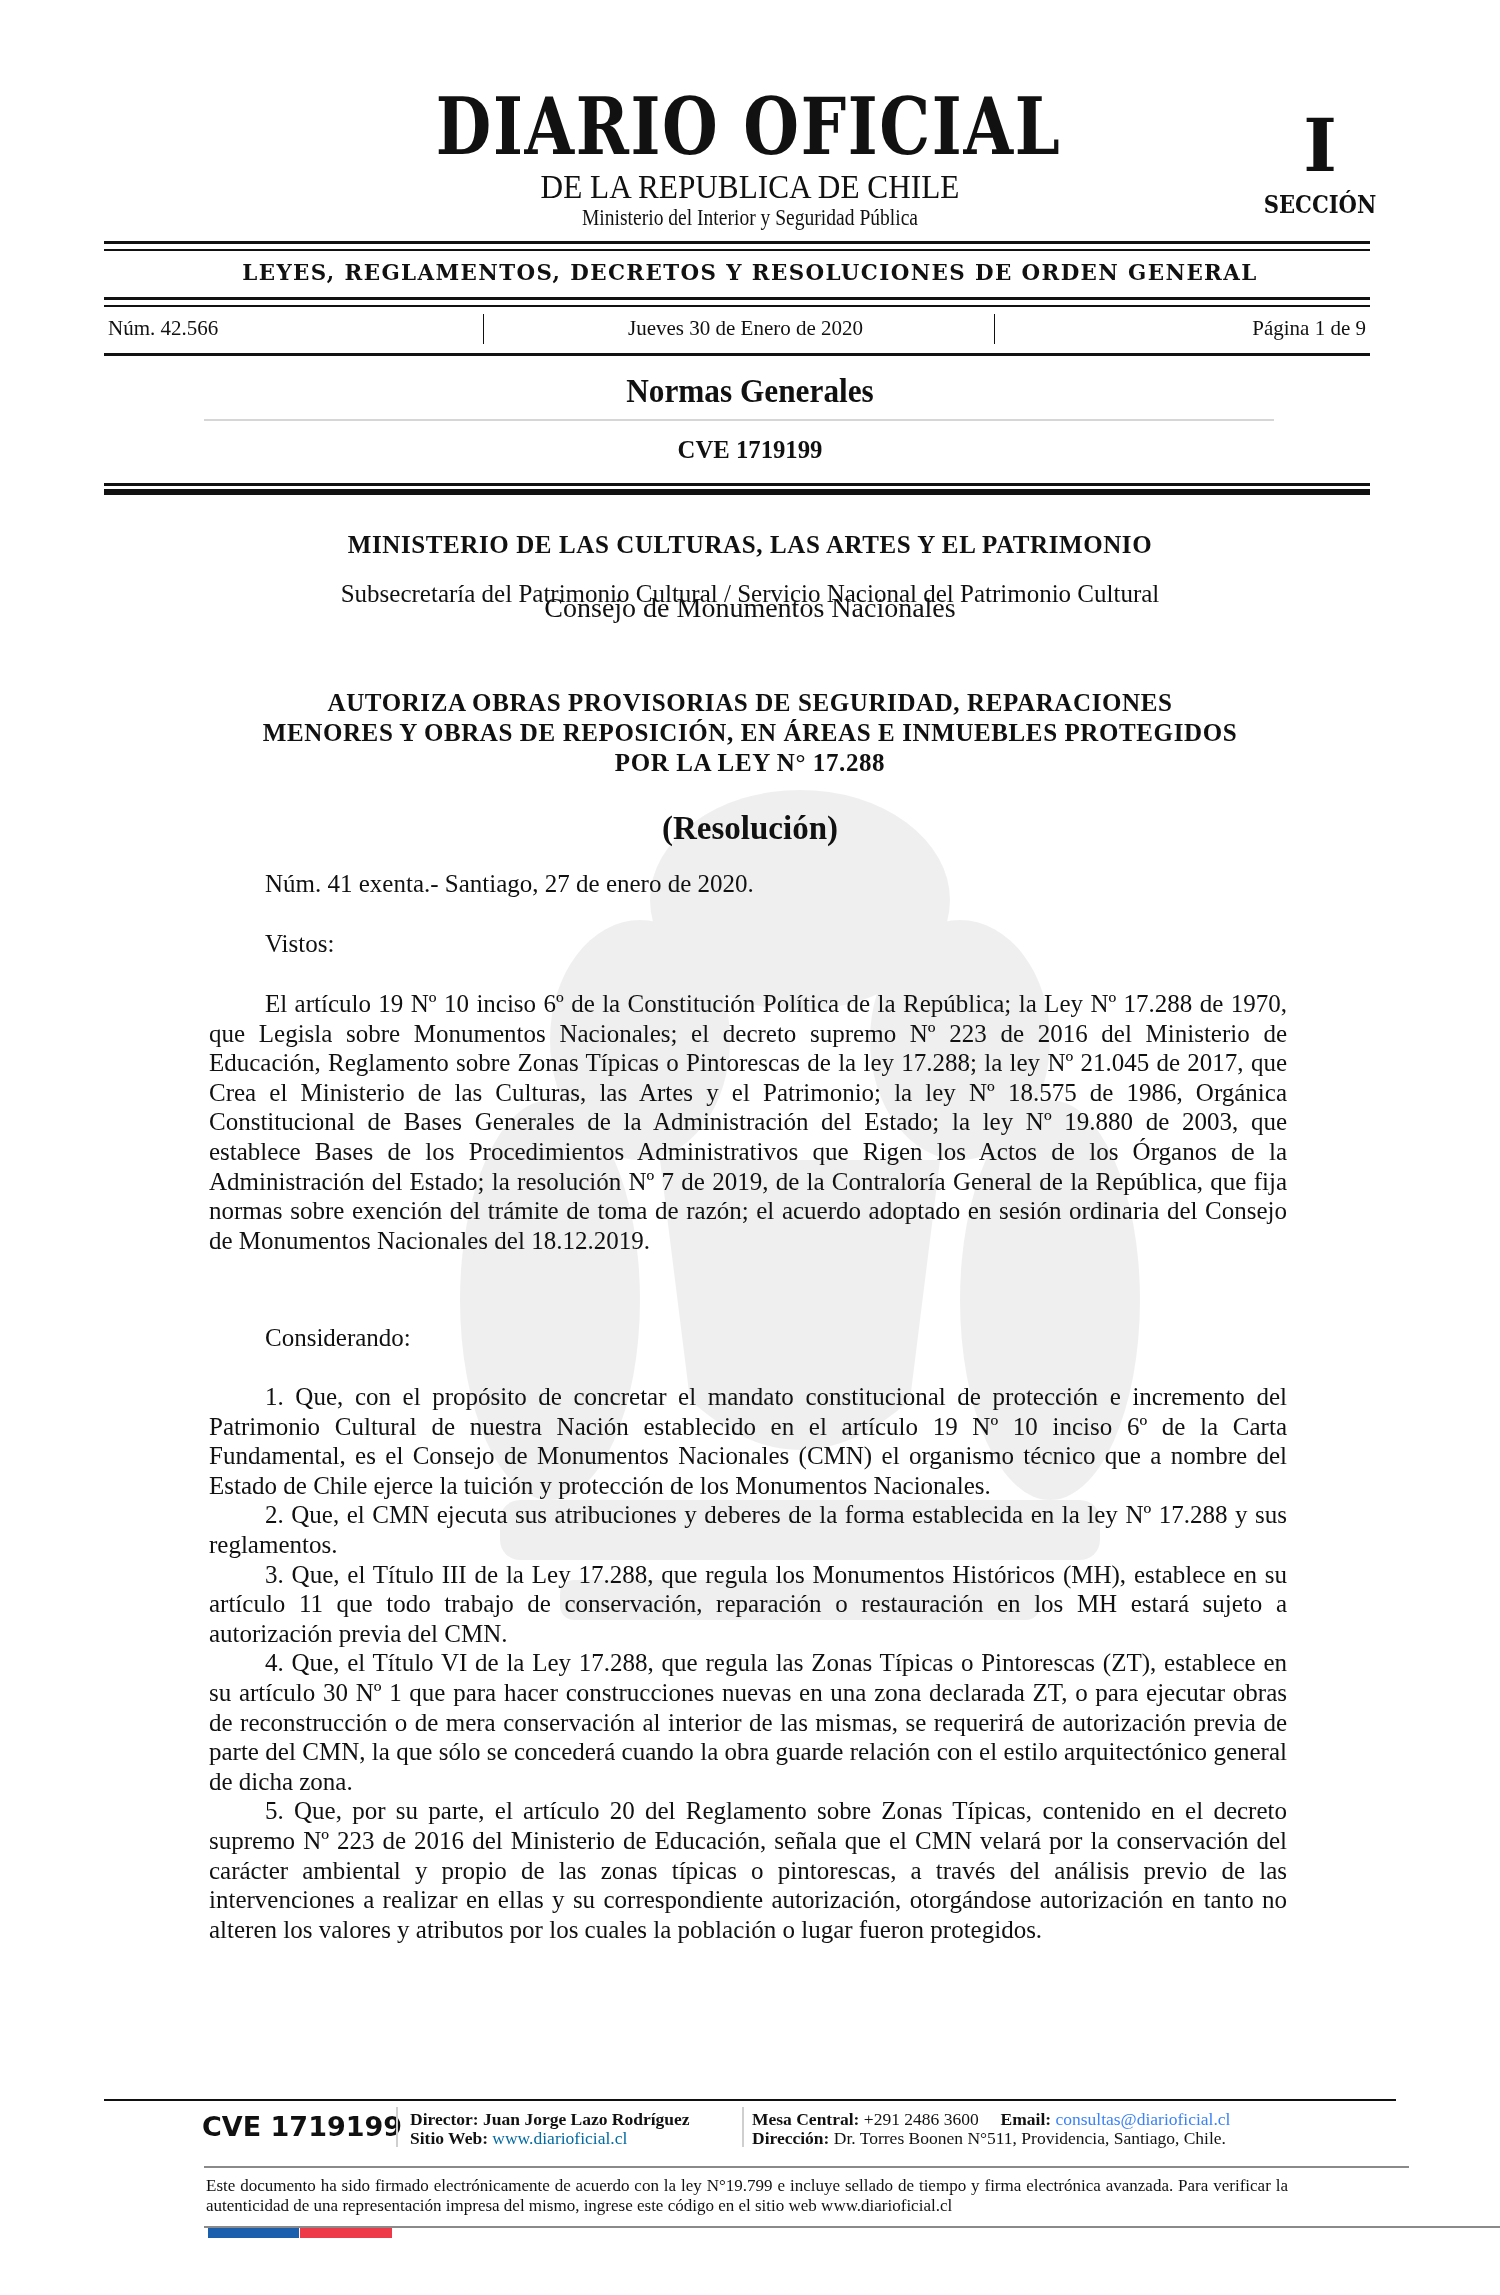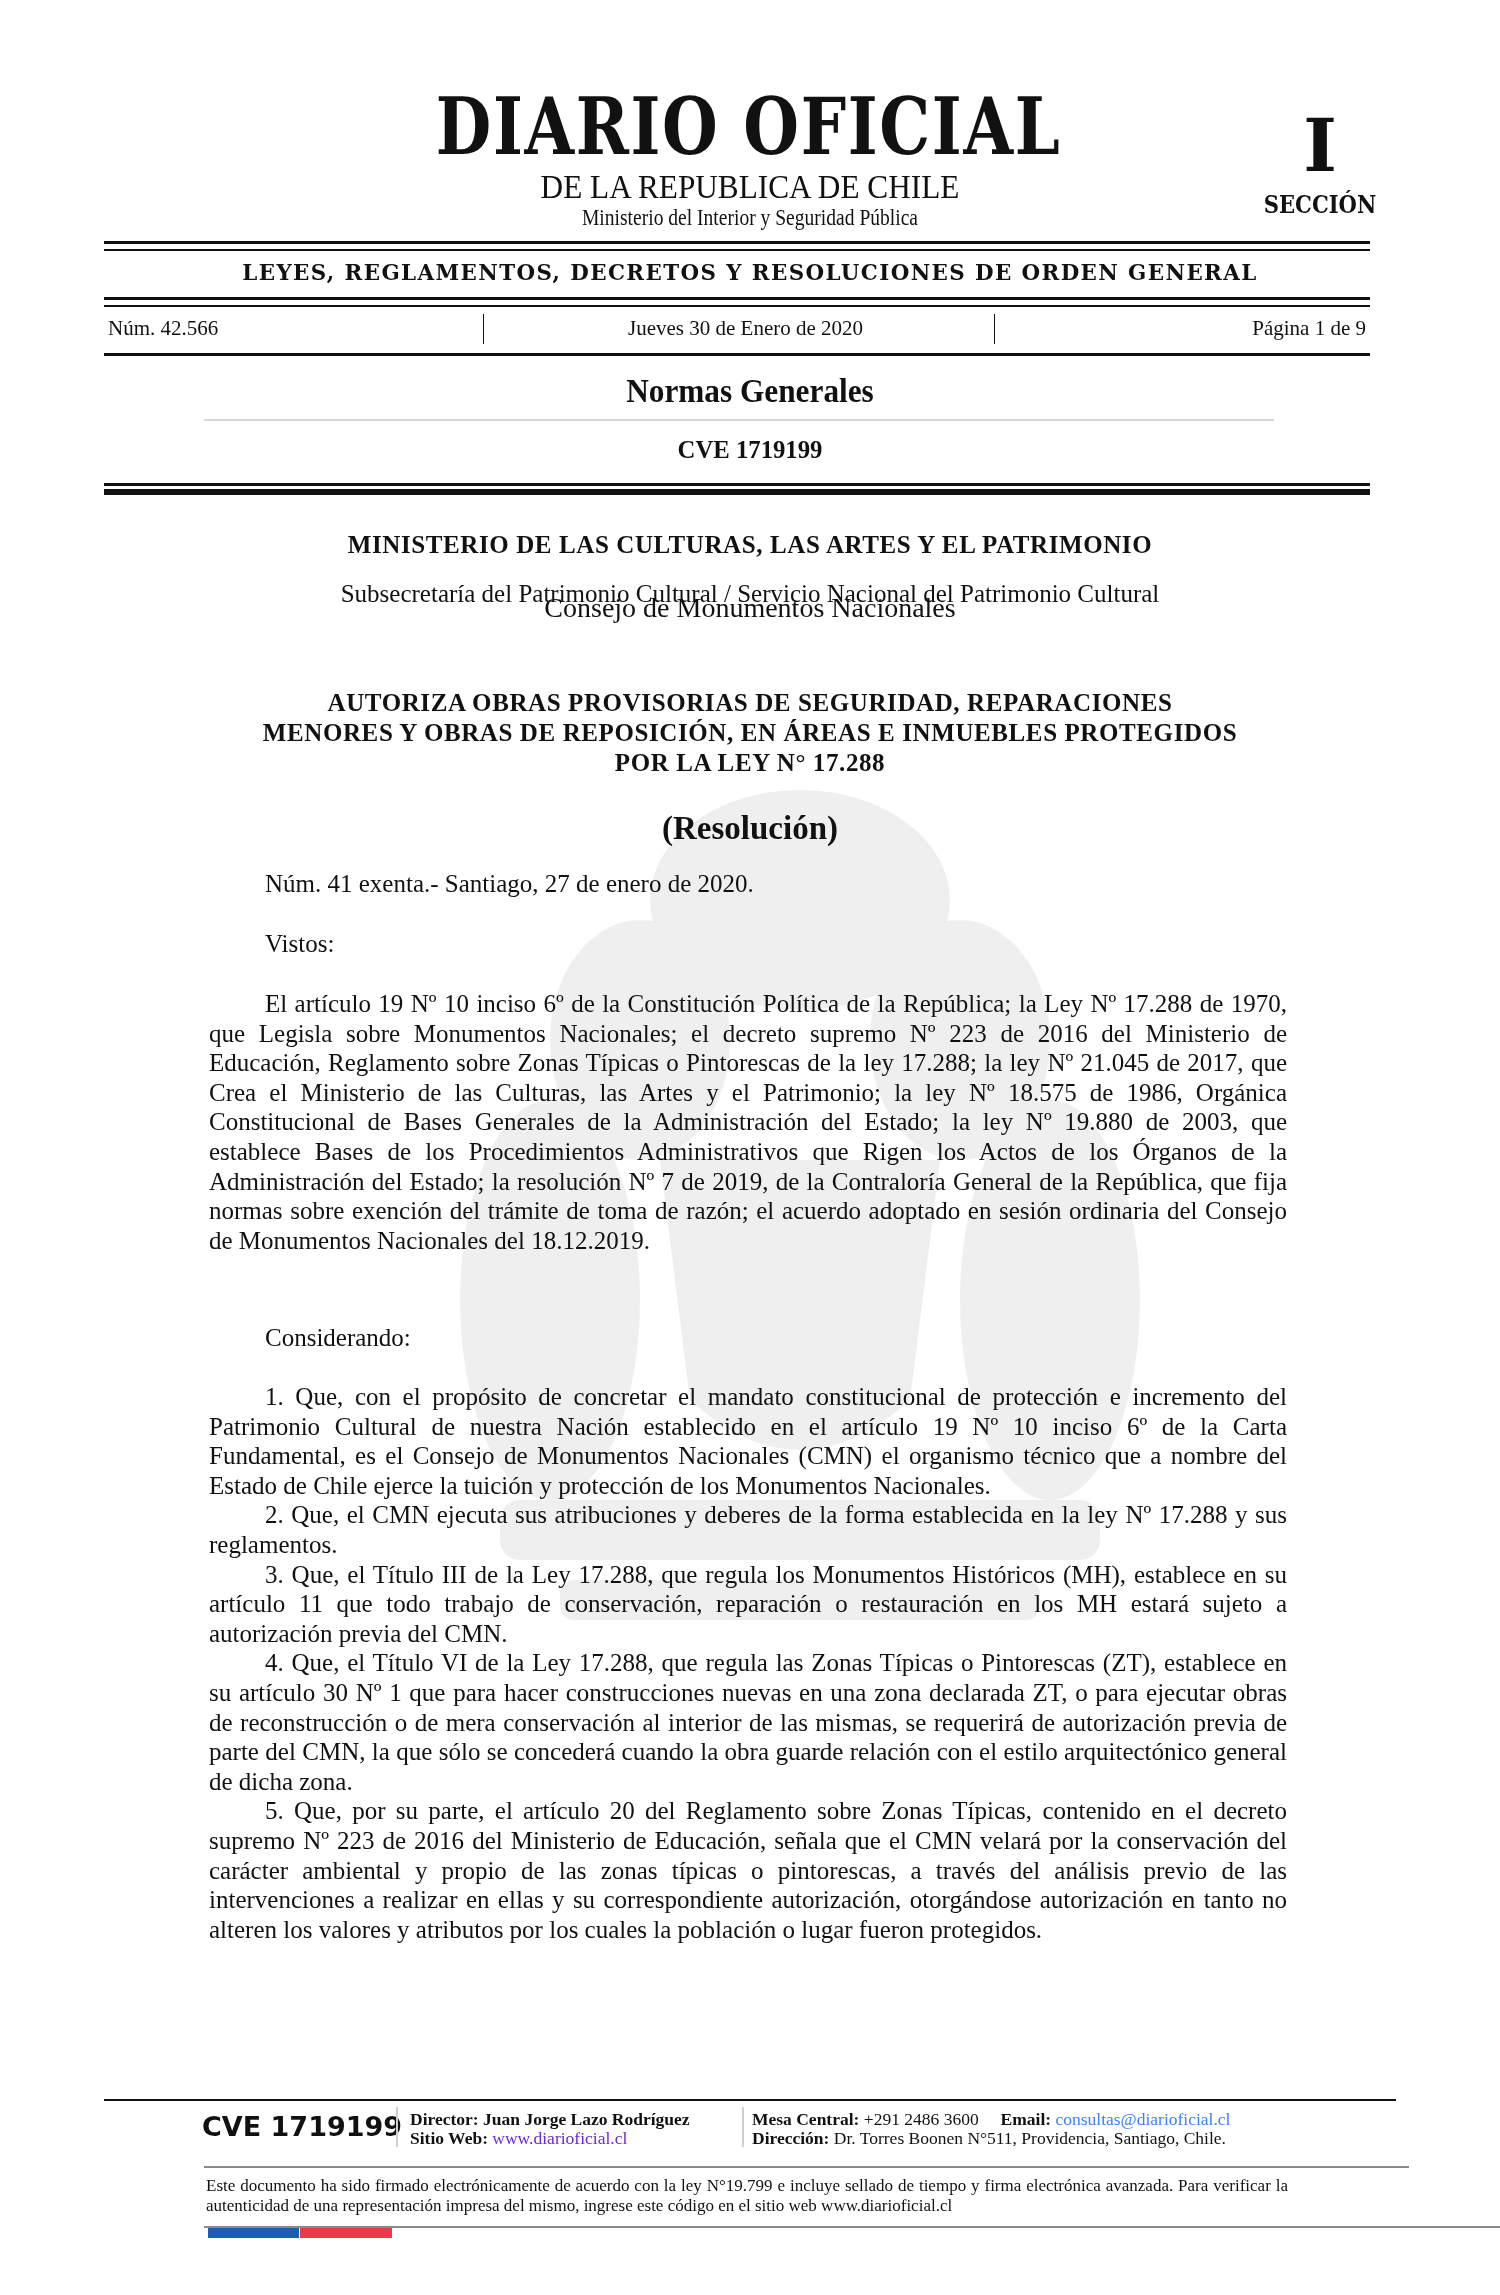--- a/index.html
+++ b/index.html
@@ -105,21 +105,21 @@
   <p>3. Que, el Título III de la Ley 17.288, que regula los Monumentos Históricos (MH), establece en su artículo 11 que todo trabajo de conservación, reparación o restauración en los MH estará sujeto a autorización previa del CMN.</p>
   <p>4. Que, el Título VI de la Ley 17.288, que regula las Zonas Típicas o Pintorescas (ZT), establece en su artículo 30 Nº 1 que para hacer construcciones nuevas en una zona declarada ZT, o para ejecutar obras de reconstrucción o de mera conservación al interior de las mismas, se requerirá de autorización previa de parte del CMN, la que sólo se concederá cuando la obra guarde relación con el estilo arquitectónico general de dicha zona.</p>
   <p>5. Que, por su parte, el artículo 20 del Reglamento sobre Zonas Típicas, contenido en el decreto supremo Nº 223 de 2016 del Ministerio de Educación, señala que el CMN velará por la conservación del carácter ambiental y propio de las zonas típicas o pintorescas, a través del análisis previo de las intervenciones a realizar en ellas y su correspondiente autorización, otorgándose autorización en tanto no alteren los valores y atributos por los cuales la población o lugar fueron protegidos.</p>
 </div>
 
 <div class="abs f-rule-top"></div>
 <div class="abs f-cve">CVE 1719199</div>
 <div class="abs f-vsep" style="left:396px;"></div>
 <div class="abs f-txt" style="left:410px;top:2110px;">
   <div><b>Director:</b> <b>Juan Jorge Lazo Rodríguez</b></div>
-  <div><b>Sitio Web:</b> <a style="color:#6d28d9;text-decoration:none;">www.diarioficial.cl</a></div>
+  <div><b>Sitio Web:</b> <a style="color:#0369a1;text-decoration:none;">www.diarioficial.cl</a></div>
 </div>
 <div class="abs f-vsep" style="left:742px;"></div>
 <div class="abs f-txt" style="left:752px;top:2110px;">
   <div><b>Mesa Central:</b> <span>+291 2486 3600</span>&nbsp;&nbsp;&nbsp;&nbsp; <b>Email:</b> <a style="color:#3b82f6;text-decoration:none;">consultas@diarioficial.cl</a></div>
   <div><b>Dirección:</b> <span>Dr. Torres Boonen N°511, Providencia, Santiago, Chile.</span></div>
 </div>
 <div class="abs f-rule-mid"></div>
 <div class="abs f-legal">Este documento ha sido firmado electrónicamente de acuerdo con la ley N°19.799 e incluye sellado de tiempo y firma electrónica avanzada. Para verificar la autenticidad de una representación impresa del mismo, ingrese este código en el sitio web www.diarioficial.cl</div>
 <div class="abs f-rule-bot"></div>
 <div class="abs flag-blue"></div>

